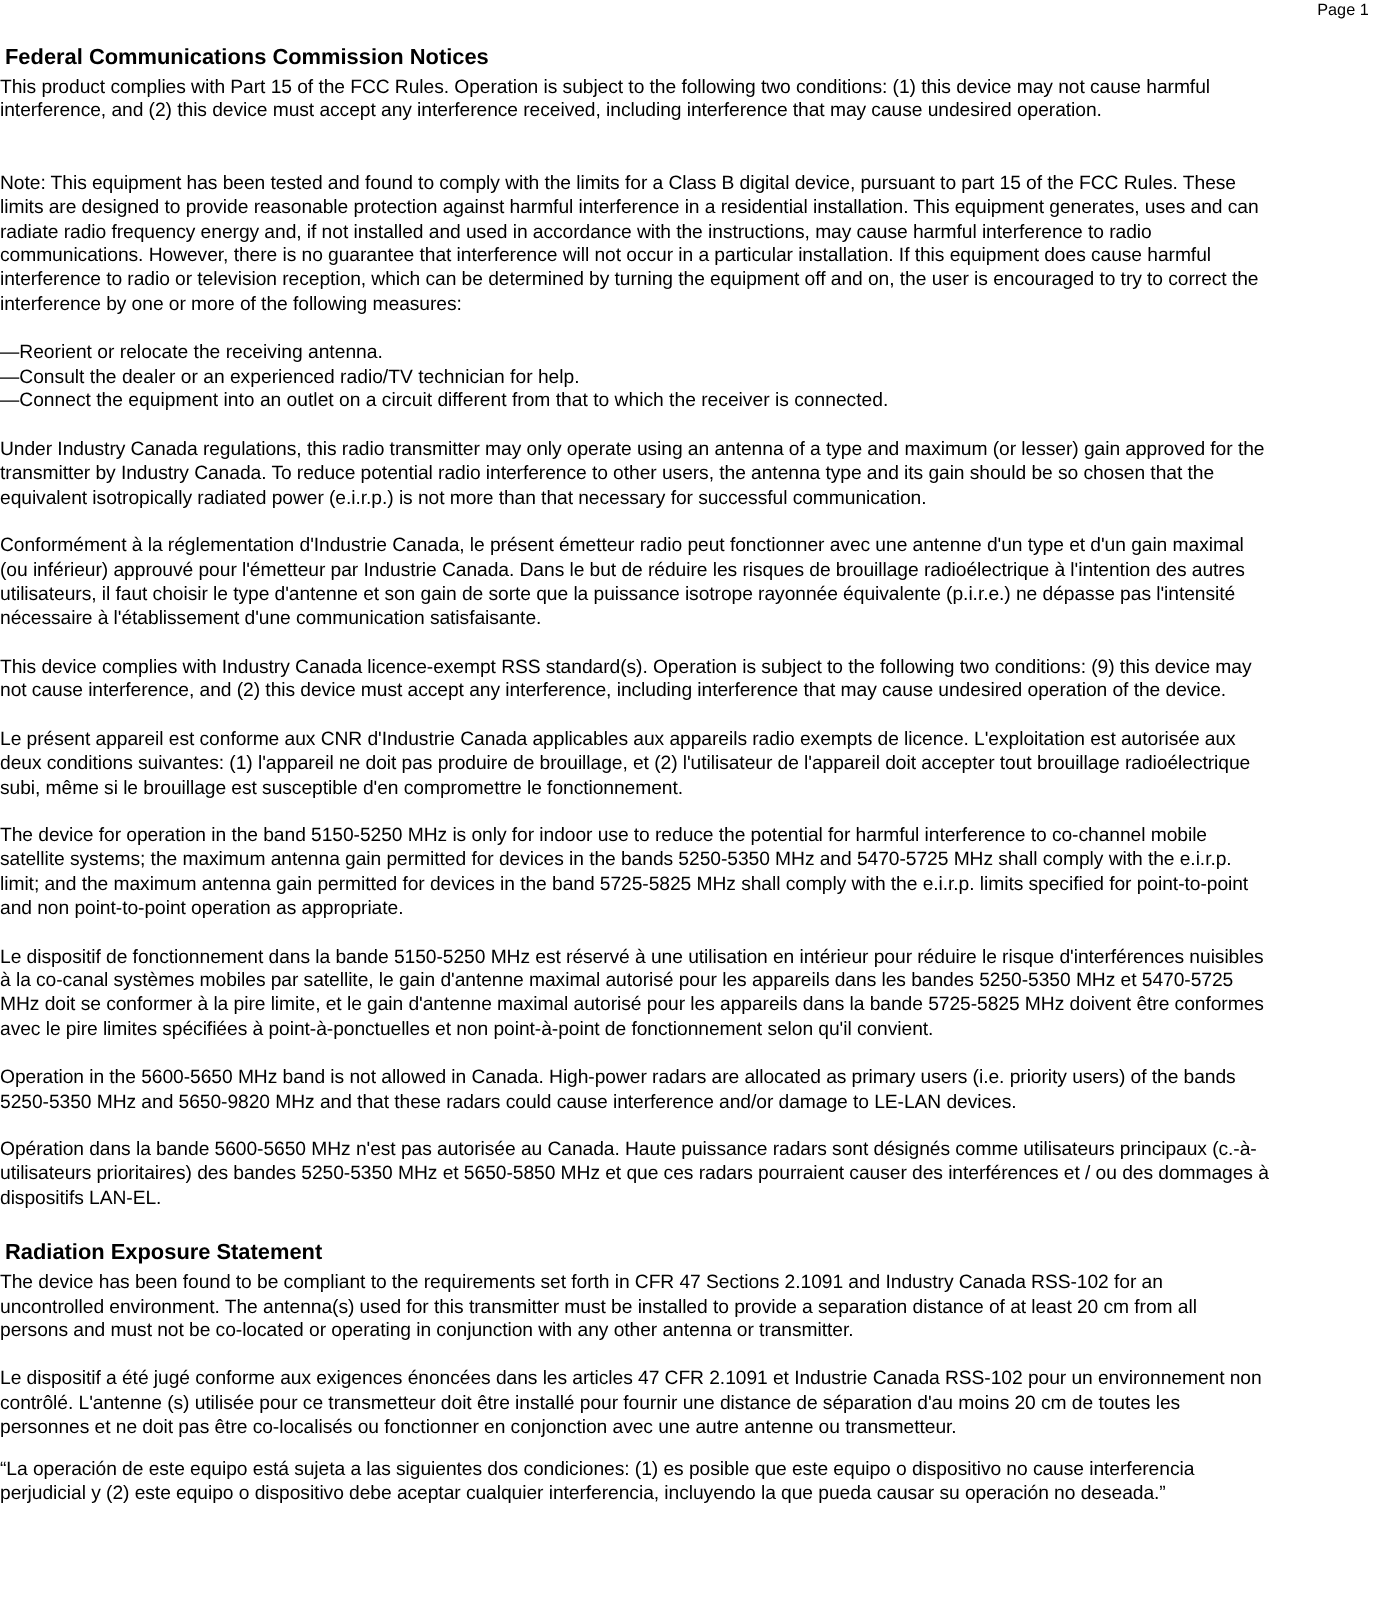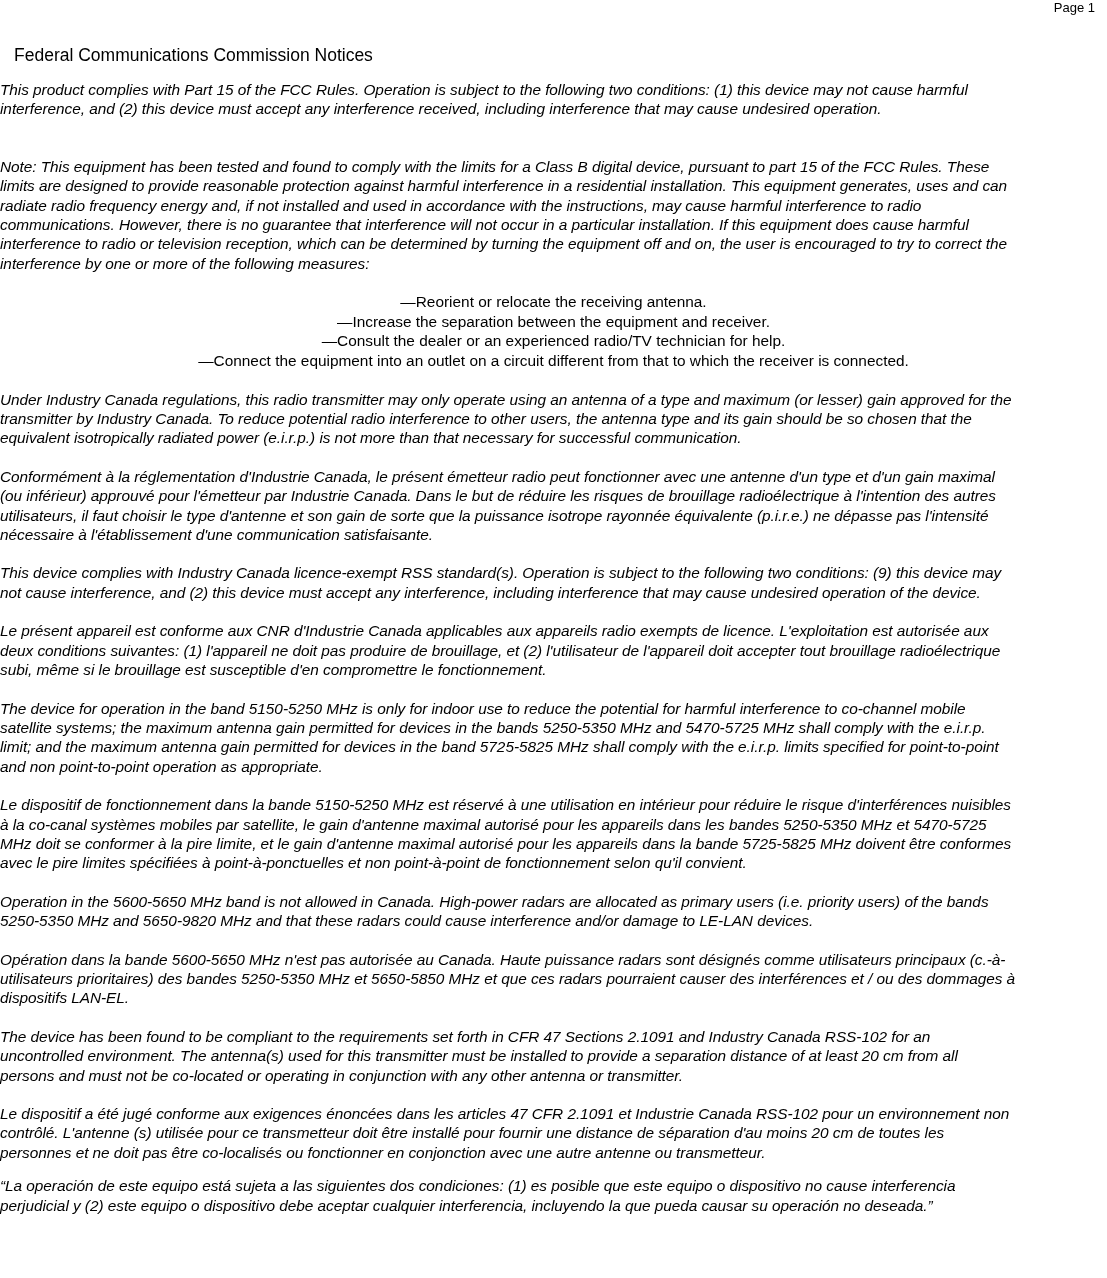--- a/index.html
+++ b/index.html
@@ -23,37 +23,36 @@
       line-height: 16px;
       margin-left: 31px;
     }
     .doc {
       position: absolute;
       left: 0px;
       top: 31px;
       width: 1107px;
     }
     .heading {
-      font-weight: normal;
+      font-weight: bold;
       font-size: 17.5px;
       line-height: 21px;
-      margin: 14px;
+      margin: 4px;
       white-space: nowrap;
     }
     .para {
       font-size: 15.4px;
       line-height: 19.4px;
       margin: 0;
       white-space: pre-line;
       letter-spacing: -0.05px;
-      font-style: italic;
     }
     .gap { height: 19px; }
     .gap-sm { height: 14px; }
-    .list { margin: 0; padding: 0; list-style: none; text-align: center; }
+    .list { margin: 0; padding: 0; list-style: none; }
     .list li {
       font-size: 15.4px;
       line-height: 19.6px;
       white-space: nowrap;
     }
   </style>
 </head>
 <body>
 
 <div class="page-number">Page 1</div>
@@ -68,21 +67,20 @@
     <div class="gap"></div>
     <p class="para">Note: This equipment has been tested and found to comply with the limits for a Class B digital device, pursuant to part 15 of the FCC Rules. These
 limits are designed to provide reasonable protection against harmful interference in a residential installation. This equipment generates, uses and can
 radiate radio frequency energy and, if not installed and used in accordance with the instructions, may cause harmful interference to radio
 communications. However, there is no guarantee that interference will not occur in a particular installation. If this equipment does cause harmful
 interference to radio or television reception, which can be determined by turning the equipment off and on, the user is encouraged to try to correct the
 interference by one or more of the following measures:</p>
     <div class="gap"></div>
     <ul class="list">
       <li>—Reorient or relocate the receiving antenna.</li>
-      <li>—Increase the separation between the equipment and receiver.</li>
       <li>—Consult the dealer or an experienced radio/TV technician for help.</li>
       <li>—Connect the equipment into an outlet on a circuit different from that to which the receiver is connected.</li>
     </ul>
   </section>
 
   <div class="gap"></div>
 
   <section>
     <p class="para">Under Industry Canada regulations, this radio transmitter may only operate using an antenna of a type and maximum (or lesser) gain approved for the
 transmitter by Industry Canada. To reduce potential radio interference to other users, the antenna type and its gain should be so chosen that the
@@ -114,20 +112,21 @@
 5250-5350 MHz and 5650-9820 MHz and that these radars could cause interference and/or damage to LE-LAN devices.</p>
     <div class="gap"></div>
     <p class="para">Opération dans la bande 5600-5650 MHz n'est pas autorisée au Canada.  Haute puissance radars sont désignés comme utilisateurs principaux (c.-à-
 utilisateurs prioritaires) des bandes 5250-5350 MHz et 5650-5850 MHz et que ces radars pourraient causer des interférences et / ou des dommages à
 dispositifs LAN-EL.</p>
   </section>
 
   <div class="gap"></div>
 
   <section>
+    <h2 class="heading">Radiation Exposure Statement</h2>
     <p class="para">The device has been found to be compliant to the requirements set forth in CFR 47 Sections 2.1091 and Industry Canada RSS-102 for an
 uncontrolled environment.  The antenna(s) used for this transmitter must be installed to provide a separation distance of at least 20 cm from all
 persons and must not be co-located or operating in conjunction with any other antenna or transmitter.</p>
     <div class="gap"></div>
     <p class="para">Le dispositif a été jugé conforme aux exigences énoncées dans les articles 47 CFR 2.1091 et Industrie Canada RSS-102 pour un environnement non
 contrôlé. L'antenne (s) utilisée pour ce transmetteur doit être installé pour fournir une distance de séparation d'au moins 20 cm de toutes les
 personnes et ne doit pas être co-localisés ou fonctionner en conjonction avec une autre antenne ou transmetteur.</p>
   </section>
 
   <div class="gap-sm"></div>

